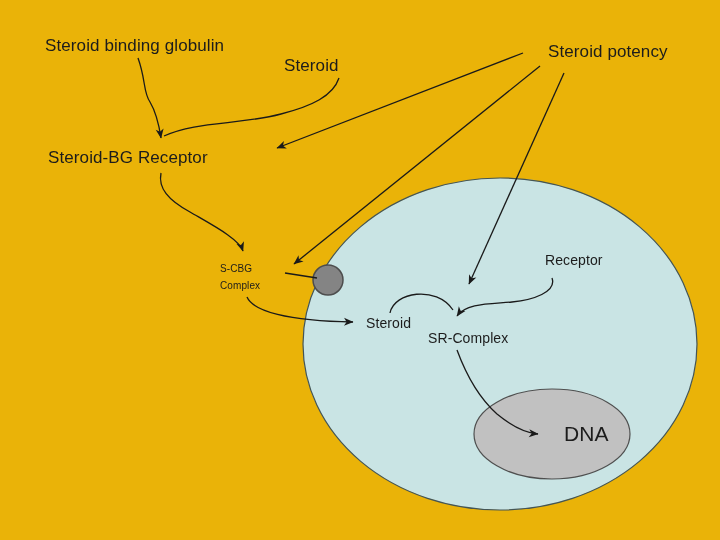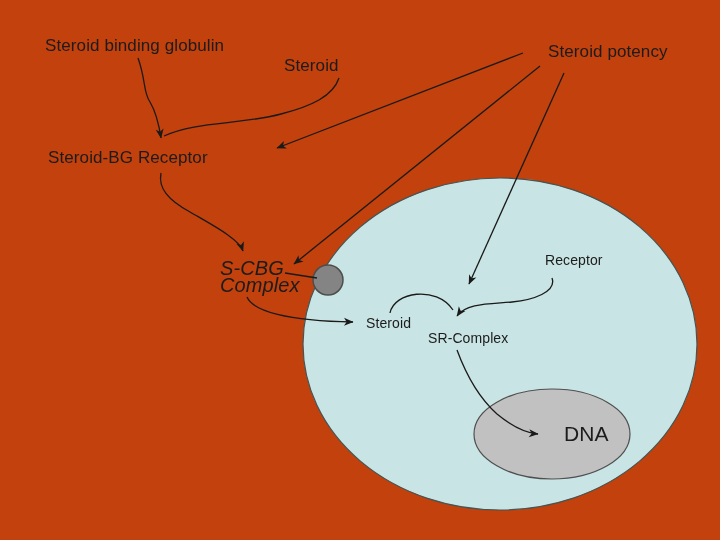--- a/index.html
+++ b/index.html
@@ -1,36 +1,36 @@
 <!DOCTYPE html>
 <html><head>
 <meta charset="utf-8">
 <style>
   html, body { margin: 0; padding: 0; background: #ffffff; }
   .stage {
     position: relative;
     width: 720px;
     height: 540px;
-    background: #c2410c;
+    background: #eab308;
     overflow: hidden;
     font-family: "Liberation Sans", sans-serif;
     color: #1c1c1c;
   }
   .stage svg { position: absolute; left: 0; top: 0; }
   .lbl {
     position: absolute;
     white-space: nowrap;
     color: #1c1c1c;
     letter-spacing: 0.1px;
     line-height: 1.15;
   }
   .lbl-lg { font-size: 17px; }
   .lbl-md { font-size: 14px; }
   .lbl-dna { font-size: 21px; }
-  .lbl-scbg { font-size: 20px; line-height: 17px; font-style: italic; }
+  .lbl-scbg { font-size: 10px; line-height: 17px; }
   .lbl-scbg span { display: block; }
 </style>
 </head>
 <body>
 
 <div class="stage">
 
   <svg width="720" height="540" viewBox="0 0 720 540">
     <defs>
       <marker id="ah" markerUnits="userSpaceOnUse" markerWidth="12" markerHeight="10" refX="10" refY="5" orient="auto">

